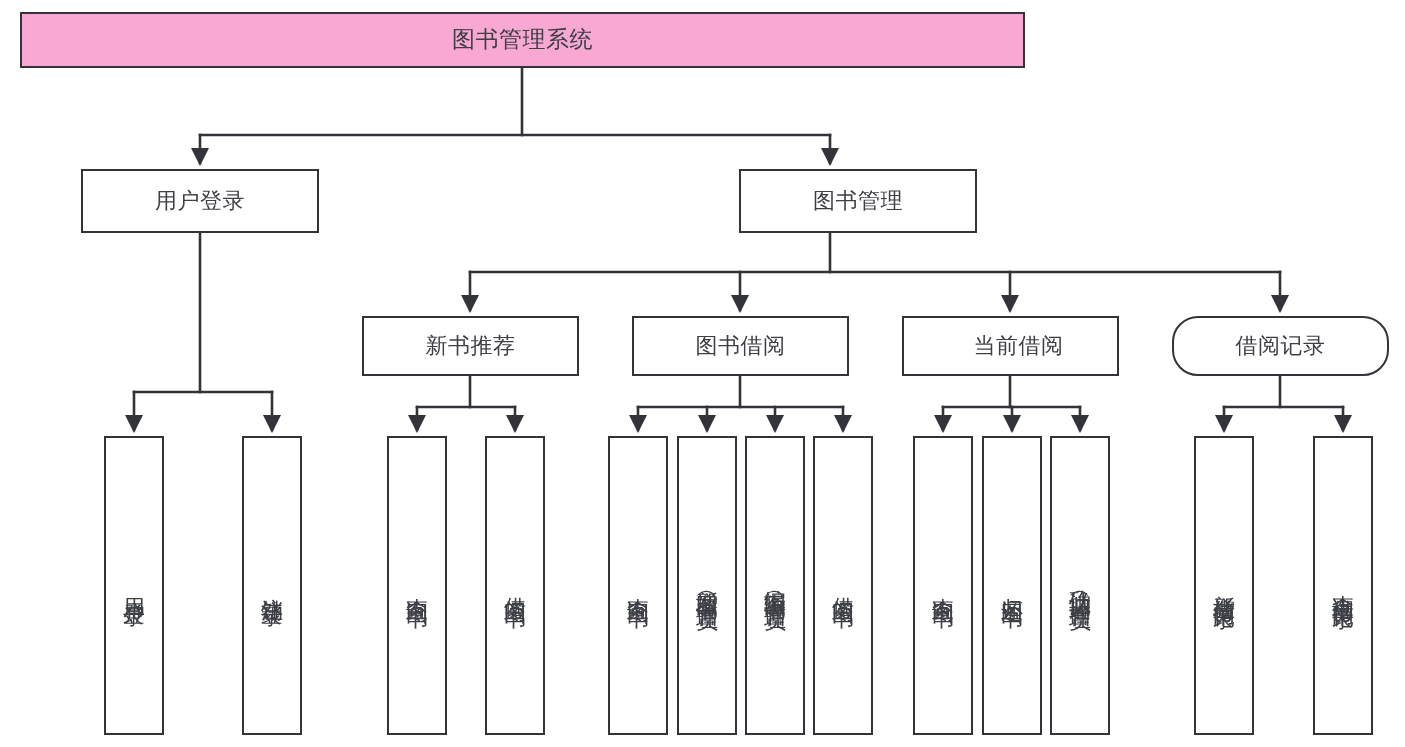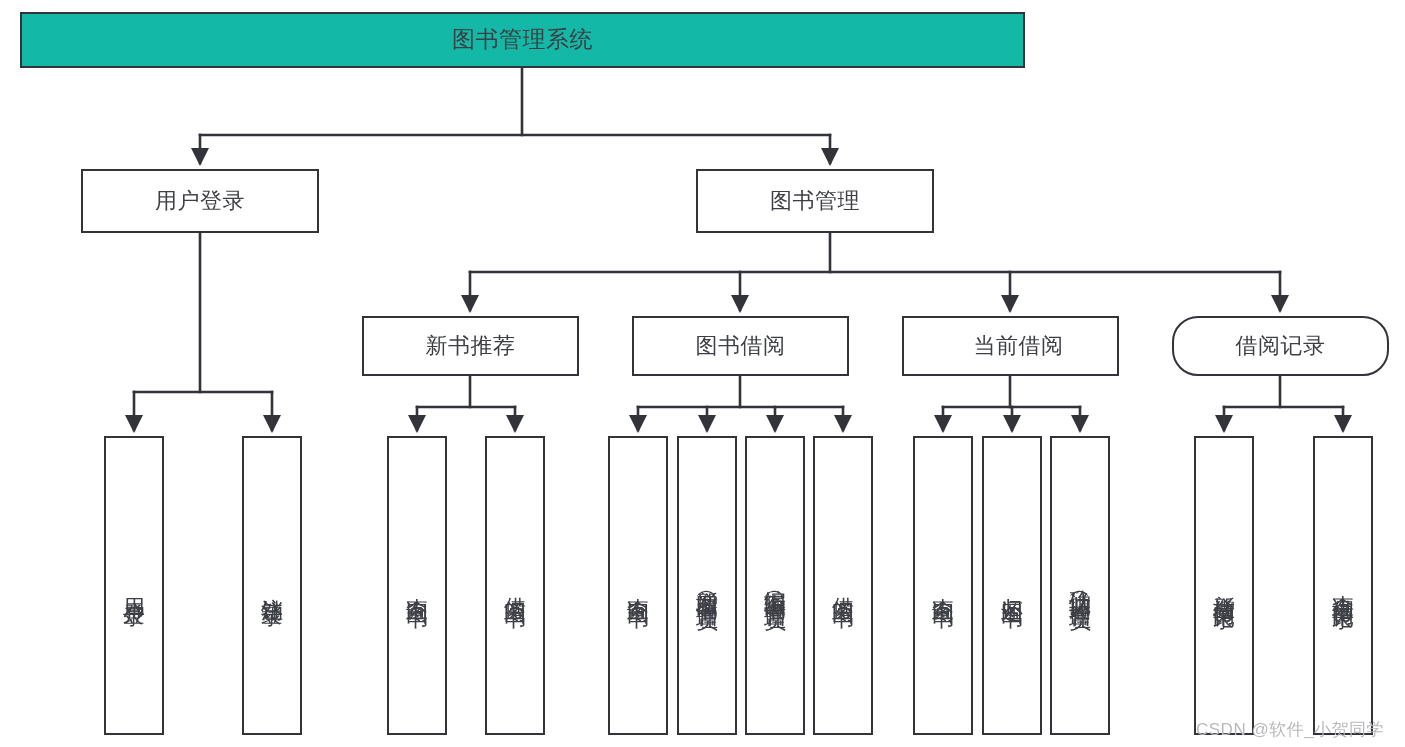--- a/index.html
+++ b/index.html
@@ -110,28 +110,28 @@
       <path d="M 1012 407 L 1012 430" marker-end="url(#arrow)"></path>
       <path d="M 1080 407 L 1080 430" marker-end="url(#arrow)"></path>
 
       <path d="M 1280 376 L 1280 407"></path>
       <path d="M 1224 407 L 1343 407"></path>
       <path d="M 1224 407 L 1224 430" marker-end="url(#arrow)"></path>
       <path d="M 1343 407 L 1343 430" marker-end="url(#arrow)"></path>
     </g>
   </svg>
 
-  <div class="node horiz root" style="left: 20px; top: 12px; width: 1005px; height: 56px; border-color: rgb(50, 52, 58); color: rgb(61, 63, 69); background: #14b8a6;">
+  <div class="node horiz root" style="left: 20px; top: 12px; width: 1005px; height: 56px; border-color: rgb(50, 52, 58); color: rgb(61, 63, 69); background: #f9a8d4;">
     <span class="label">图书管理系统</span>
   </div>
 
   <div class="node horiz" style="left: 81px; top: 169px; width: 238px; height: 64px; border-color: rgb(50, 52, 58); color: rgb(61, 63, 69); background: rgb(255, 255, 255);">
     <span class="label">用户登录</span>
   </div>
-  <div class="node horiz" style="left: 696px; top: 169px; width: 238px; height: 64px; border-color: rgb(50, 52, 58); color: rgb(61, 63, 69); background: rgb(255, 255, 255);">
+  <div class="node horiz" style="left: 739px; top: 169px; width: 238px; height: 64px; border-color: rgb(50, 52, 58); color: rgb(61, 63, 69); background: rgb(255, 255, 255);">
     <span class="label">图书管理</span>
   </div>
 
   <div class="node horiz" style="left: 632px; top: 316px; width: 217px; height: 60px; border-color: rgb(50, 52, 58); color: rgb(61, 63, 69); background: rgb(255, 255, 255);">
     <span class="label">图书借阅</span>
   </div>
   <div class="node horiz" style="left: 362px; top: 316px; width: 217px; height: 60px; border-color: rgb(50, 52, 58); color: rgb(61, 63, 69); background: rgb(255, 255, 255);">
     <span class="label">新书推荐</span>
   </div>
   <div class="node horiz" style="left: 902px; top: 316px; width: 217px; height: 60px; border-color: rgb(50, 52, 58); color: rgb(61, 63, 69); background: rgb(255, 255, 255); padding-left: 16px;">
@@ -174,15 +174,14 @@
   <div class="node vert" style="left: 1050px; top: 436px; width: 60px; height: 299px; border-color: rgb(50, 52, 58); color: rgb(61, 63, 69); background: rgb(255, 255, 255);">
     <span class="label">确认归还（管理员）</span>
   </div>
   <div class="node vert" style="left: 1194px; top: 436px; width: 60px; height: 299px; border-color: rgb(50, 52, 58); color: rgb(61, 63, 69); background: rgb(255, 255, 255);">
     <span class="label">新增借阅记录</span>
   </div>
   <div class="node vert" style="left: 1313px; top: 436px; width: 60px; height: 299px; border-color: rgb(50, 52, 58); color: rgb(61, 63, 69); background: rgb(255, 255, 255);">
     <span class="label">查询借阅记录</span>
   </div>
 
-  <div class="watermark" style="left: 1196px; top: 718px; color: rgb(185, 185, 187);">CSDN @软件_小贺同学</div>
 
 </div>
 
 </body></html>

